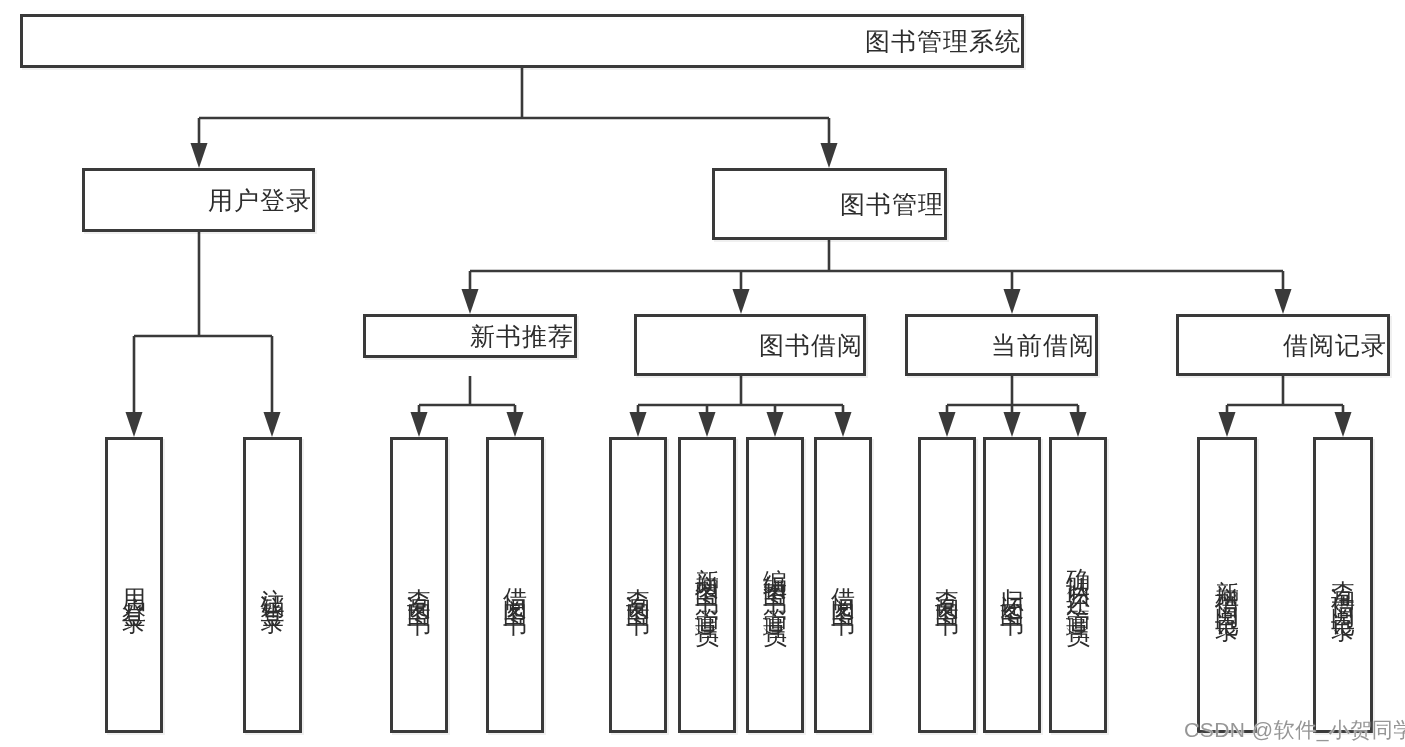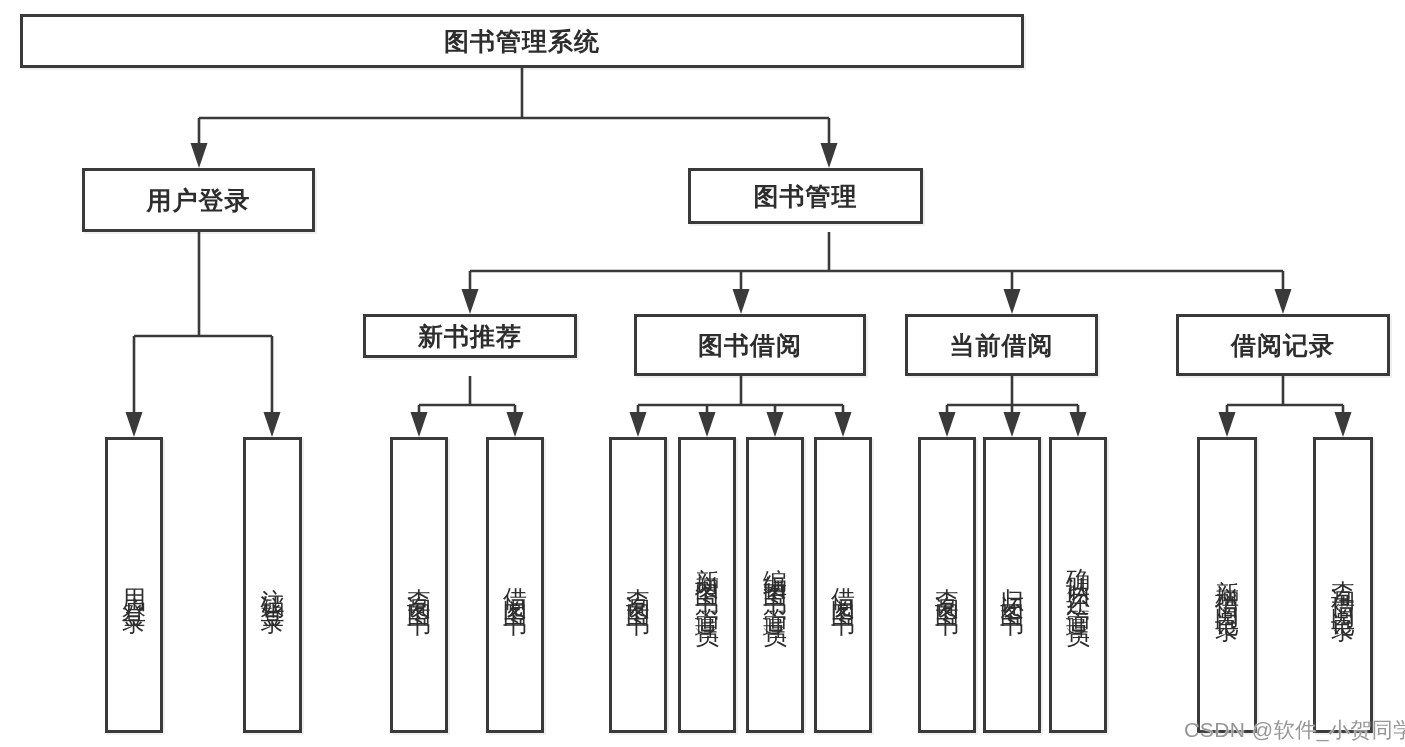--- a/index.html
+++ b/index.html
@@ -8,24 +8,23 @@
     background:var(--background,#ffffff);
     font-family:"Liberation Sans","DejaVu Sans",sans-serif;
   }
   #canvas{position:absolute;left:0;top:0;width:1405px;height:747px;}
   svg.connectors{position:absolute;left:0;top:0;width:1405px;height:747px;}
   svg.connectors path{stroke:var(--line,#3a3a3a);stroke-width:2.6;fill:none;}
   svg.connectors polygon{fill:var(--line,#3a3a3a);stroke:none;}
   .hbox{
     position:absolute;box-sizing:border-box;background:#ffffff;
     border:3px solid var(--line,#3a3a3a);
-    display:flex;align-items:center;justify-content:center;
+    display:flex;align-items:center;justify-content:flex-end;
     font-size:25px;color:var(--text,#2d2d2d);letter-spacing:1px;
     box-shadow:2px 2px 0 rgba(0,0,0,0.06);
-    font-weight:bold;
   }
   .vbox{
     position:absolute;box-sizing:border-box;background:#ffffff;
     border:3px solid var(--line,#3a3a3a);
     display:flex;align-items:center;justify-content:center;
     box-shadow:2px 2px 0 rgba(0,0,0,0.06);
   }
   .vtext{
     writing-mode:vertical-lr;text-orientation:mixed;
     font-size:24px;color:var(--text,#2d2d2d);
@@ -93,21 +92,21 @@
     </g>
   </svg>
 
   <div class="hbox" style="left:20px;top:14px;width:1004px;height:54px">
     <span>图书管理系统</span>
   </div>
 
   <div class="hbox" style="left:82px;top:168px;width:233px;height:64px">
     <span>用户登录</span>
   </div>
-  <div class="hbox" style="left:688px;top:168px;width:235px;height:56px">
+  <div class="hbox" style="left:712px;top:168px;width:235px;height:72px">
     <span>图书管理</span>
   </div>
 
   <div class="hbox" style="left:363px;top:314px;width:214px;height:44px">
     <span>新书推荐</span>
   </div>
   <div class="hbox" style="left:634px;top:314px;width:232px;height:62px">
     <span>图书借阅</span>
   </div>
   <div class="hbox" style="left:905px;top:314px;width:193px;height:62px">

